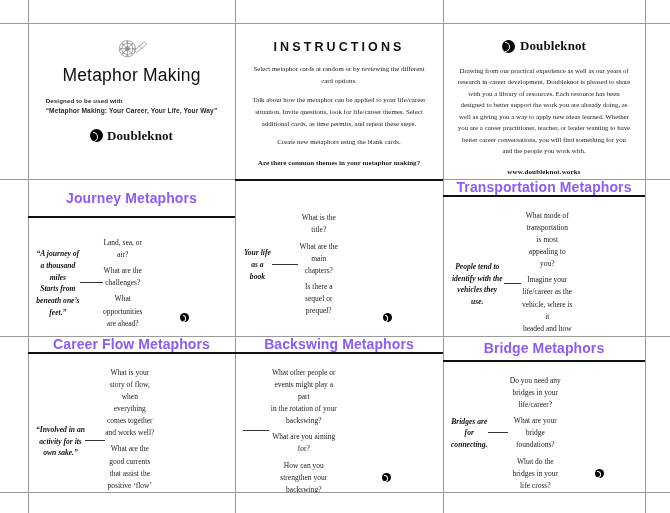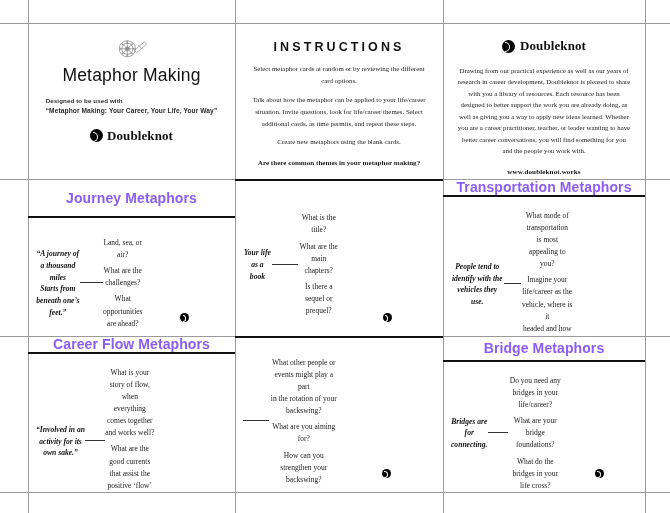--- a/index.html
+++ b/index.html
@@ -398,20 +398,23 @@
           <p>What is your story of flow, when everything<br>comes together and works well?</p>
           <p>What are the good currents that assist the<br>positive ‘flow’ of your life/career?</p>
         </div>
         <div class="m-foot">
           <span class="knot sm"></span>
         </div>
       </div>
     </div>
 
     <div class="card mcard">
+      <div class="mcard-head">
+        <div class="mcard-title">Backswing Metaphors</div>
+      </div>
       <div class="rule-thick"></div>
       <div class="mcard-body">
         <div class="m-divider"></div>
         <div class="m-questions">
           <p>What other people or events might play a part<br>in the rotation of your backswing?</p>
           <p>What are you aiming for?</p>
           <p>How can you strengthen your backswing?</p>
         </div>
         <div class="m-foot">
           <span class="knot sm"></span>

